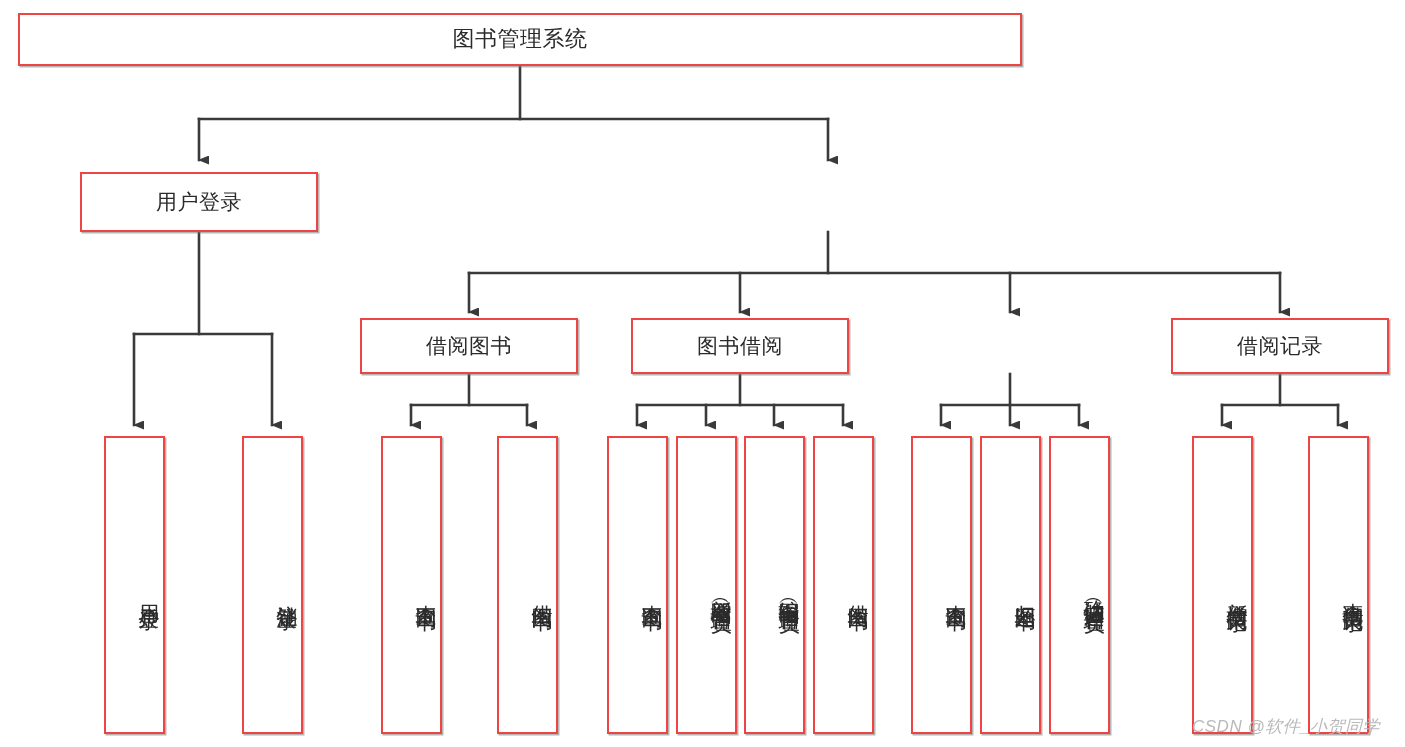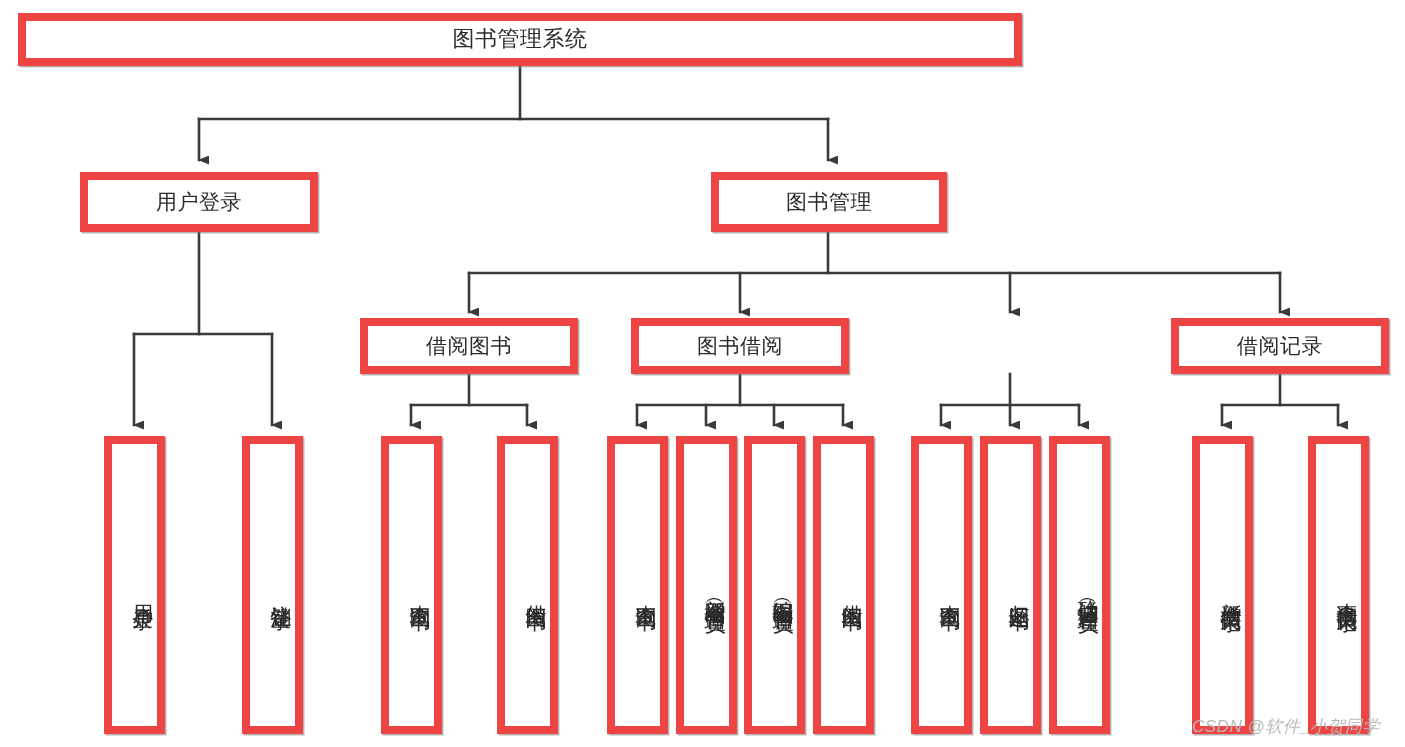--- a/index.html
+++ b/index.html
@@ -22,21 +22,21 @@
     position: absolute;
     left: 0;
     top: 0;
     width: 1405px;
     height: 747px;
     pointer-events: none;
   }
   .node {
     position: absolute;
     box-sizing: border-box;
-    border: 8px solid #ef4444;
+    border: 2px solid #ef4444;
     background: #ffffff;
     display: flex;
     align-items: center;
     justify-content: center;
     color: #2b2b2b;
     box-shadow: 1.5px 1.5px 0 rgba(120,120,120,0.55);
   }
   .node-h {
     font-size: 21px;
     letter-spacing: 0.5px;
@@ -125,23 +125,20 @@
     </g>
   </svg>
 
   <div class="node node-h node-title" style="left:18px; top:13px; width:1004px; height:53px;">
     <span class="node-label">图书管理系统</span>
   </div>
 
   <div class="node node-h" style="left:80px; top:172px; width:238px; height:60px;">
     <span class="node-label">用户登录</span>
   </div>
-  <div class="node node-h" style="left:711px; top:172px; width:236px; height:60px;">
-    <span class="node-label">图书管理</span>
-  </div>
 
   <div class="node node-h" style="left:360px; top:318px; width:218px; height:56px;">
     <span class="node-label">借阅图书</span>
   </div>
   <div class="node node-h" style="left:631px; top:318px; width:218px; height:56px;">
     <span class="node-label">图书借阅</span>
   </div>
   <div class="node node-h" style="left:1171px; top:318px; width:218px; height:56px;text-align:center;">
     <span class="node-label">借阅记录</span>
   </div>

